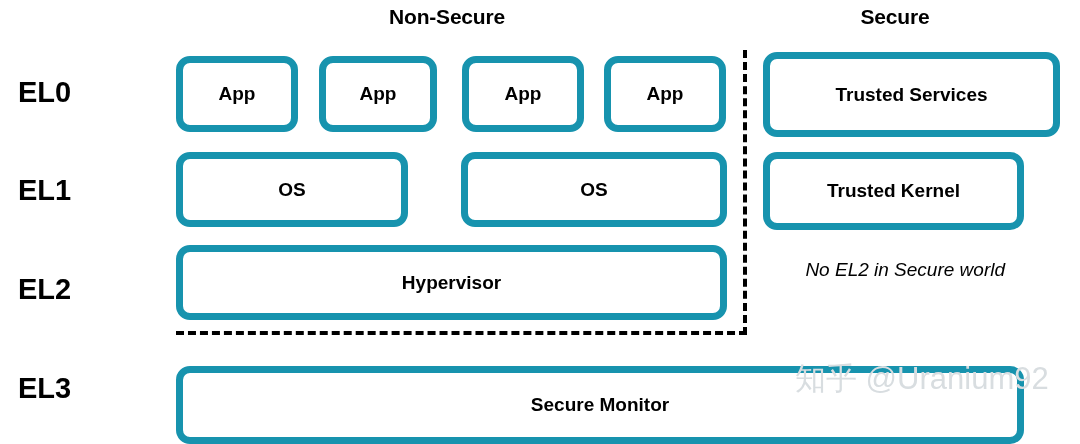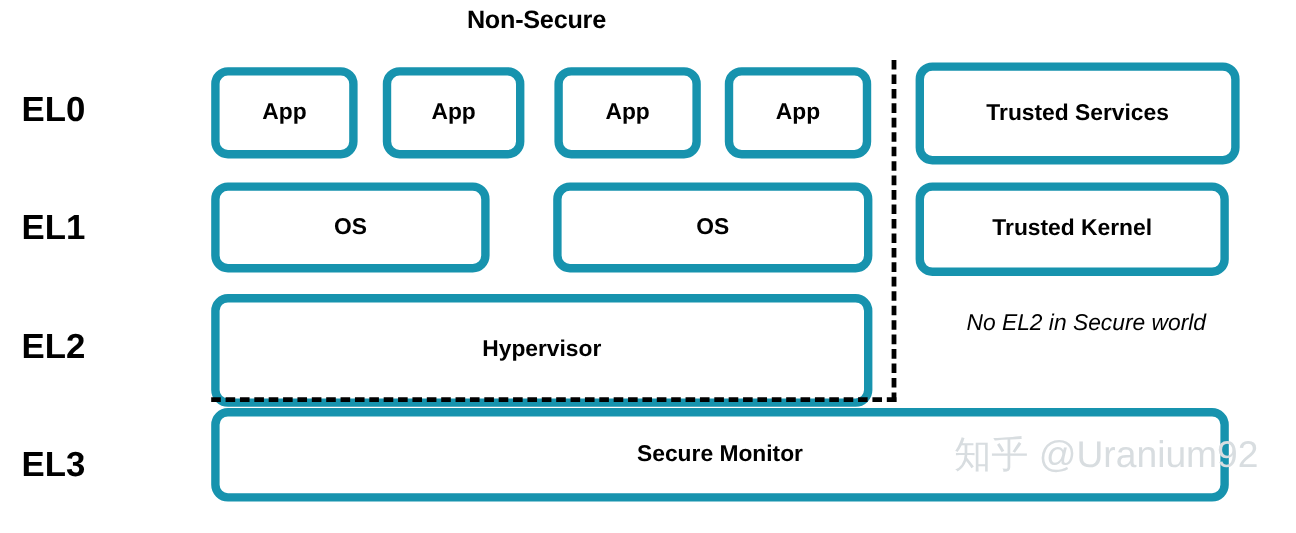--- a/index.html
+++ b/index.html
@@ -65,32 +65,32 @@
     text-align: center;
   }
 
   
   #app-0 { left: 176px; top: 56px;  width: 122px; height: 76px; }
   #app-1 { left: 319px; top: 56px;  width: 118px; height: 76px; }
   #app-2 { left: 462px; top: 56px;  width: 122px; height: 76px; }
   #app-3 { left: 604px; top: 56px;  width: 122px; height: 76px; }
 
   
-  #trusted-services { left: 763px; top: 52px; width: 270px; height: 85px; }
+  #trusted-services { left: 763px; top: 52px; width: 297px; height: 85px; }
 
   
   #os-0 { left: 176px; top: 152px; width: 232px; height: 75px; }
   #os-1 { left: 461px; top: 152px; width: 266px; height: 75px; }
   #trusted-kernel { left: 763px; top: 152px; width: 261px; height: 78px; }
 
   
-  #hypervisor { left: 176px; top: 245px; width: 551px; height: 94px; }
+  #hypervisor { left: 176px; top: 245px; width: 551px; height: 75px; }
 
   
-  #secure-monitor { left: 176px; top: 340px; width: 848px; height: 78px; }
+  #secure-monitor { left: 176px; top: 366px; width: 848px; height: 78px; }
 
   
   #no-el2-note {
     position: absolute;
     left: 783px;
     top: 258px;
     width: 222px;
     font-style: italic;
     font-size: 19px;
     line-height: 1.28;
@@ -127,20 +127,21 @@
     font-weight: normal;
     pointer-events: none;
   }
 </style>
 </head>
 <body>
 
 <div id="diagram">
 
   <div id="hdr-nonsecure" class="world-header">Non-Secure</div>
+  <div id="hdr-secure" class="world-header">Secure</div>
 
   <div id="el-label-0" class="el-label">EL0</div>
   <div id="el-label-1" class="el-label">EL1</div>
   <div id="el-label-2" class="el-label">EL2</div>
   <div id="el-label-3" class="el-label">EL3</div>
 
   <div id="app-0" class="box">App</div>
   <div id="app-1" class="box">App</div>
   <div id="app-2" class="box">App</div>
   <div id="app-3" class="box">App</div>

